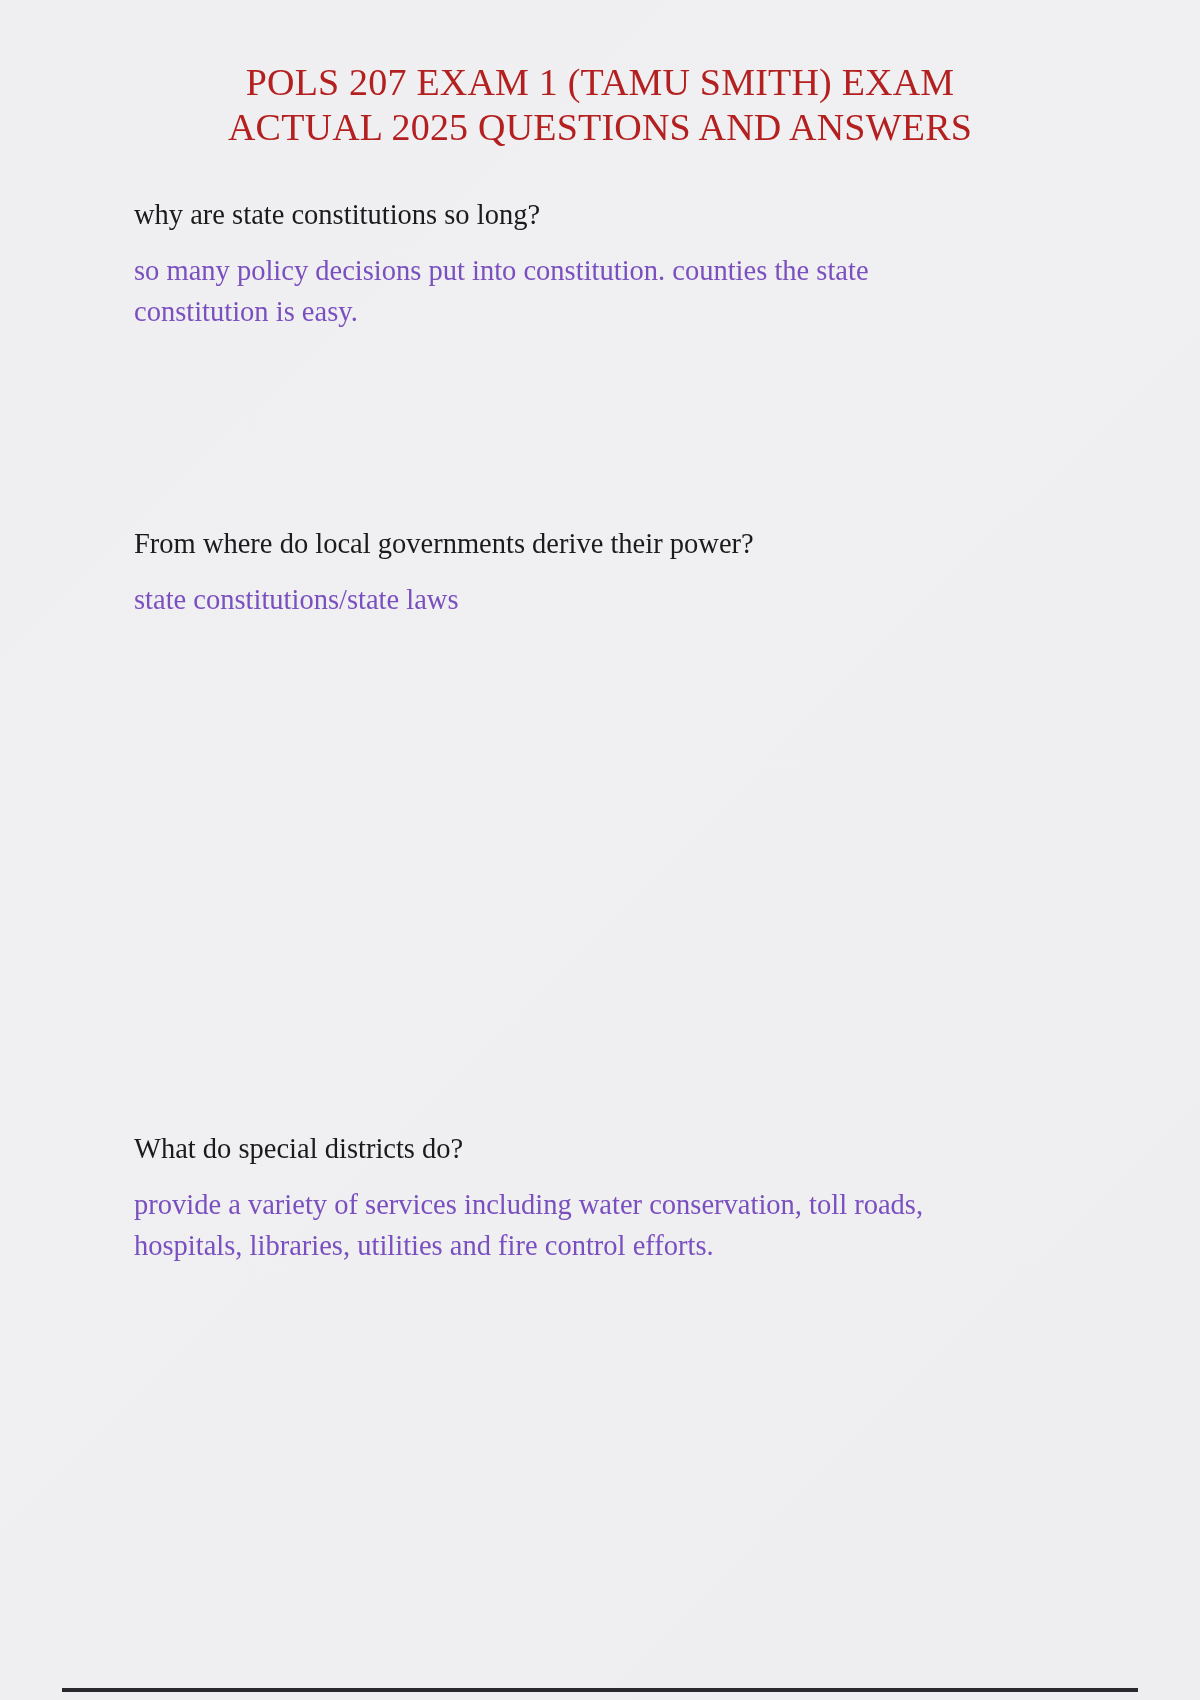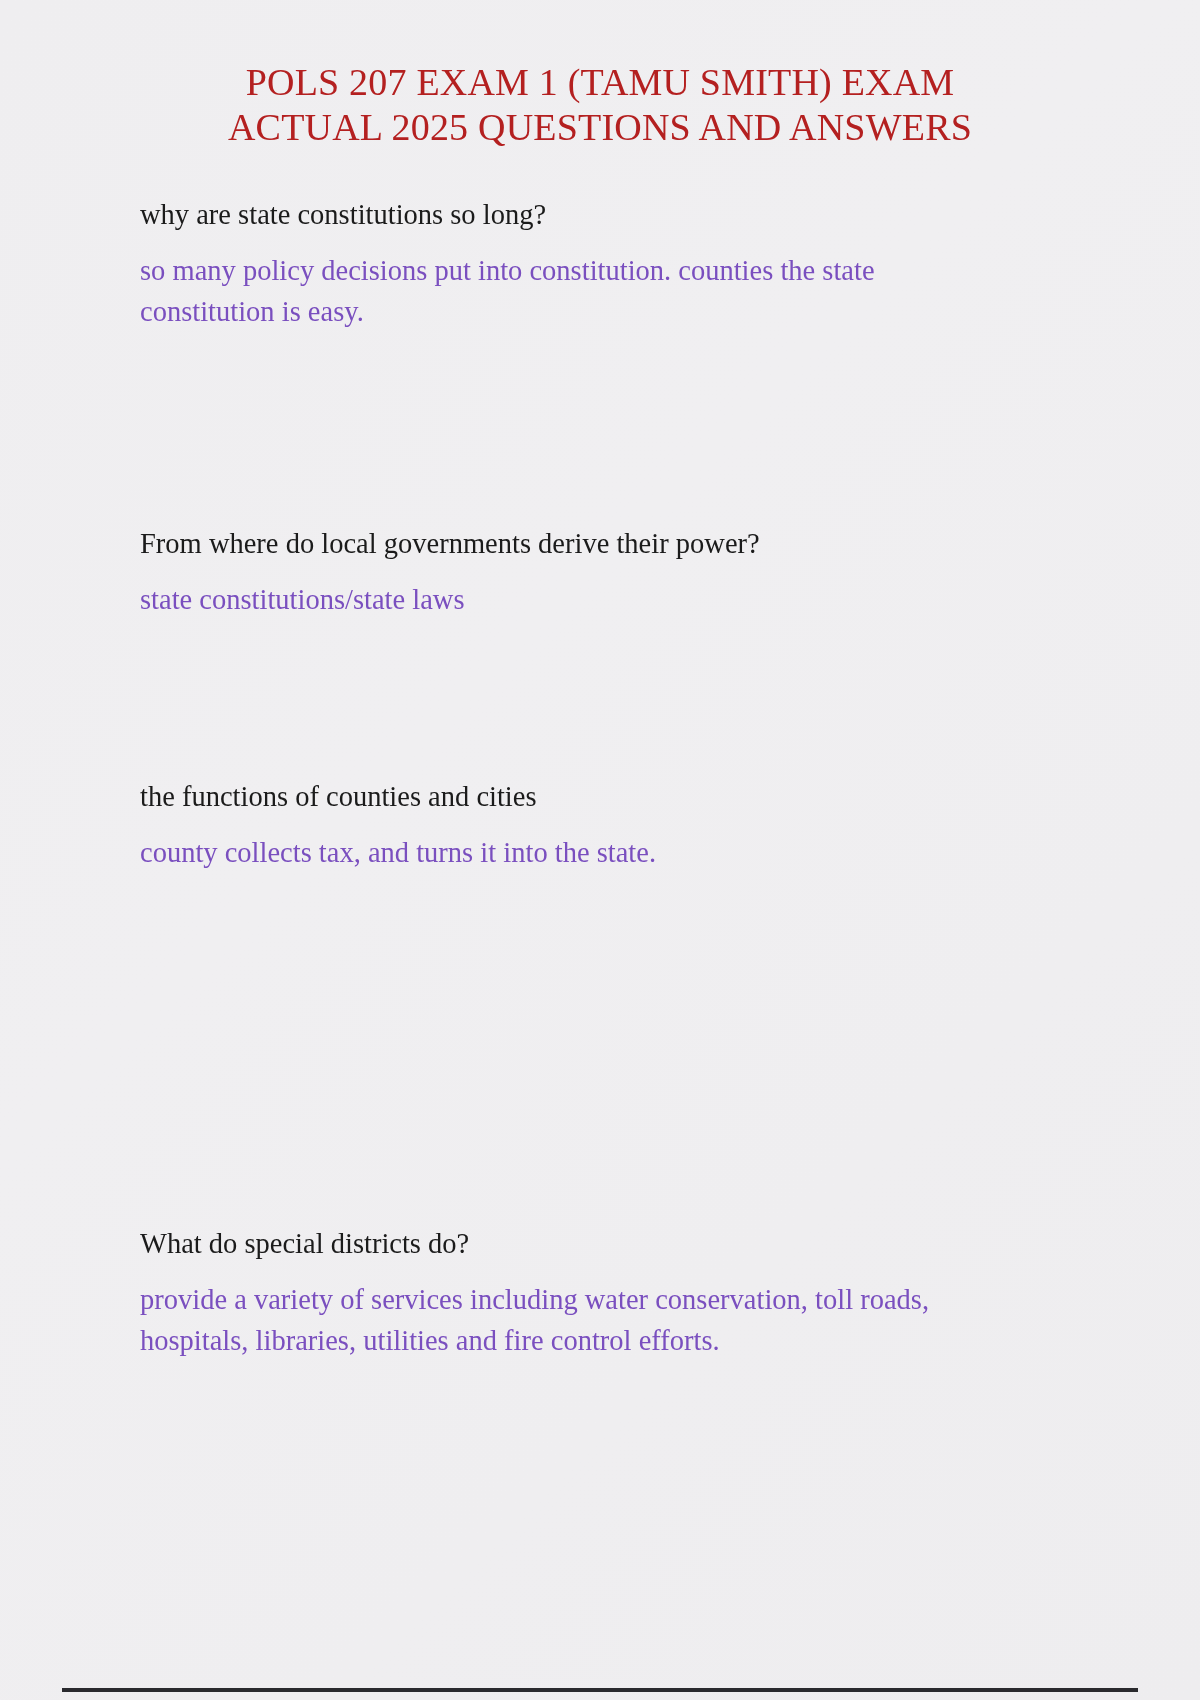--- a/index.html
+++ b/index.html
@@ -34,21 +34,21 @@
     width: 800px;
     letter-spacing: 0.2px;
   }
   .doc-title .line {
     display: block;
     white-space: nowrap;
   }
 
   .content {
     position: absolute;
-    left: 140px;
+    left: 134px;
     top: 196px;
     width: 880px;
   }
 
   .qa-block {
     margin: 0 0 0 0;
   }
 
   .question {
     color: #1b1b1b;
@@ -98,24 +98,20 @@
       <p class="answer">so many policy decisions put into constitution. counties the state constitution is easy.</p>
     </div>
     <div class="gap-1"></div>
 
     <div class="qa-block">
       <p class="question">From where do local governments derive their power?</p>
       <p class="answer">state constitutions/state laws</p>
     </div>
     <div class="gap-2"></div>
 
-    <div class="qa-block">
-      <p class="question">the functions of counties and cities</p>
-      <p class="answer">county collects tax, and turns it into the state.</p>
-    </div>
     <div class="gap-3"></div>
 
     <div class="qa-block">
     </div>
     <div class="gap-4"></div>
 
     <div class="qa-block">
       <p class="question">What do special districts do?</p>
       <p class="answer">provide a variety of services including water conservation, toll roads, hospitals, libraries, utilities and fire control efforts.</p>
     </div>

